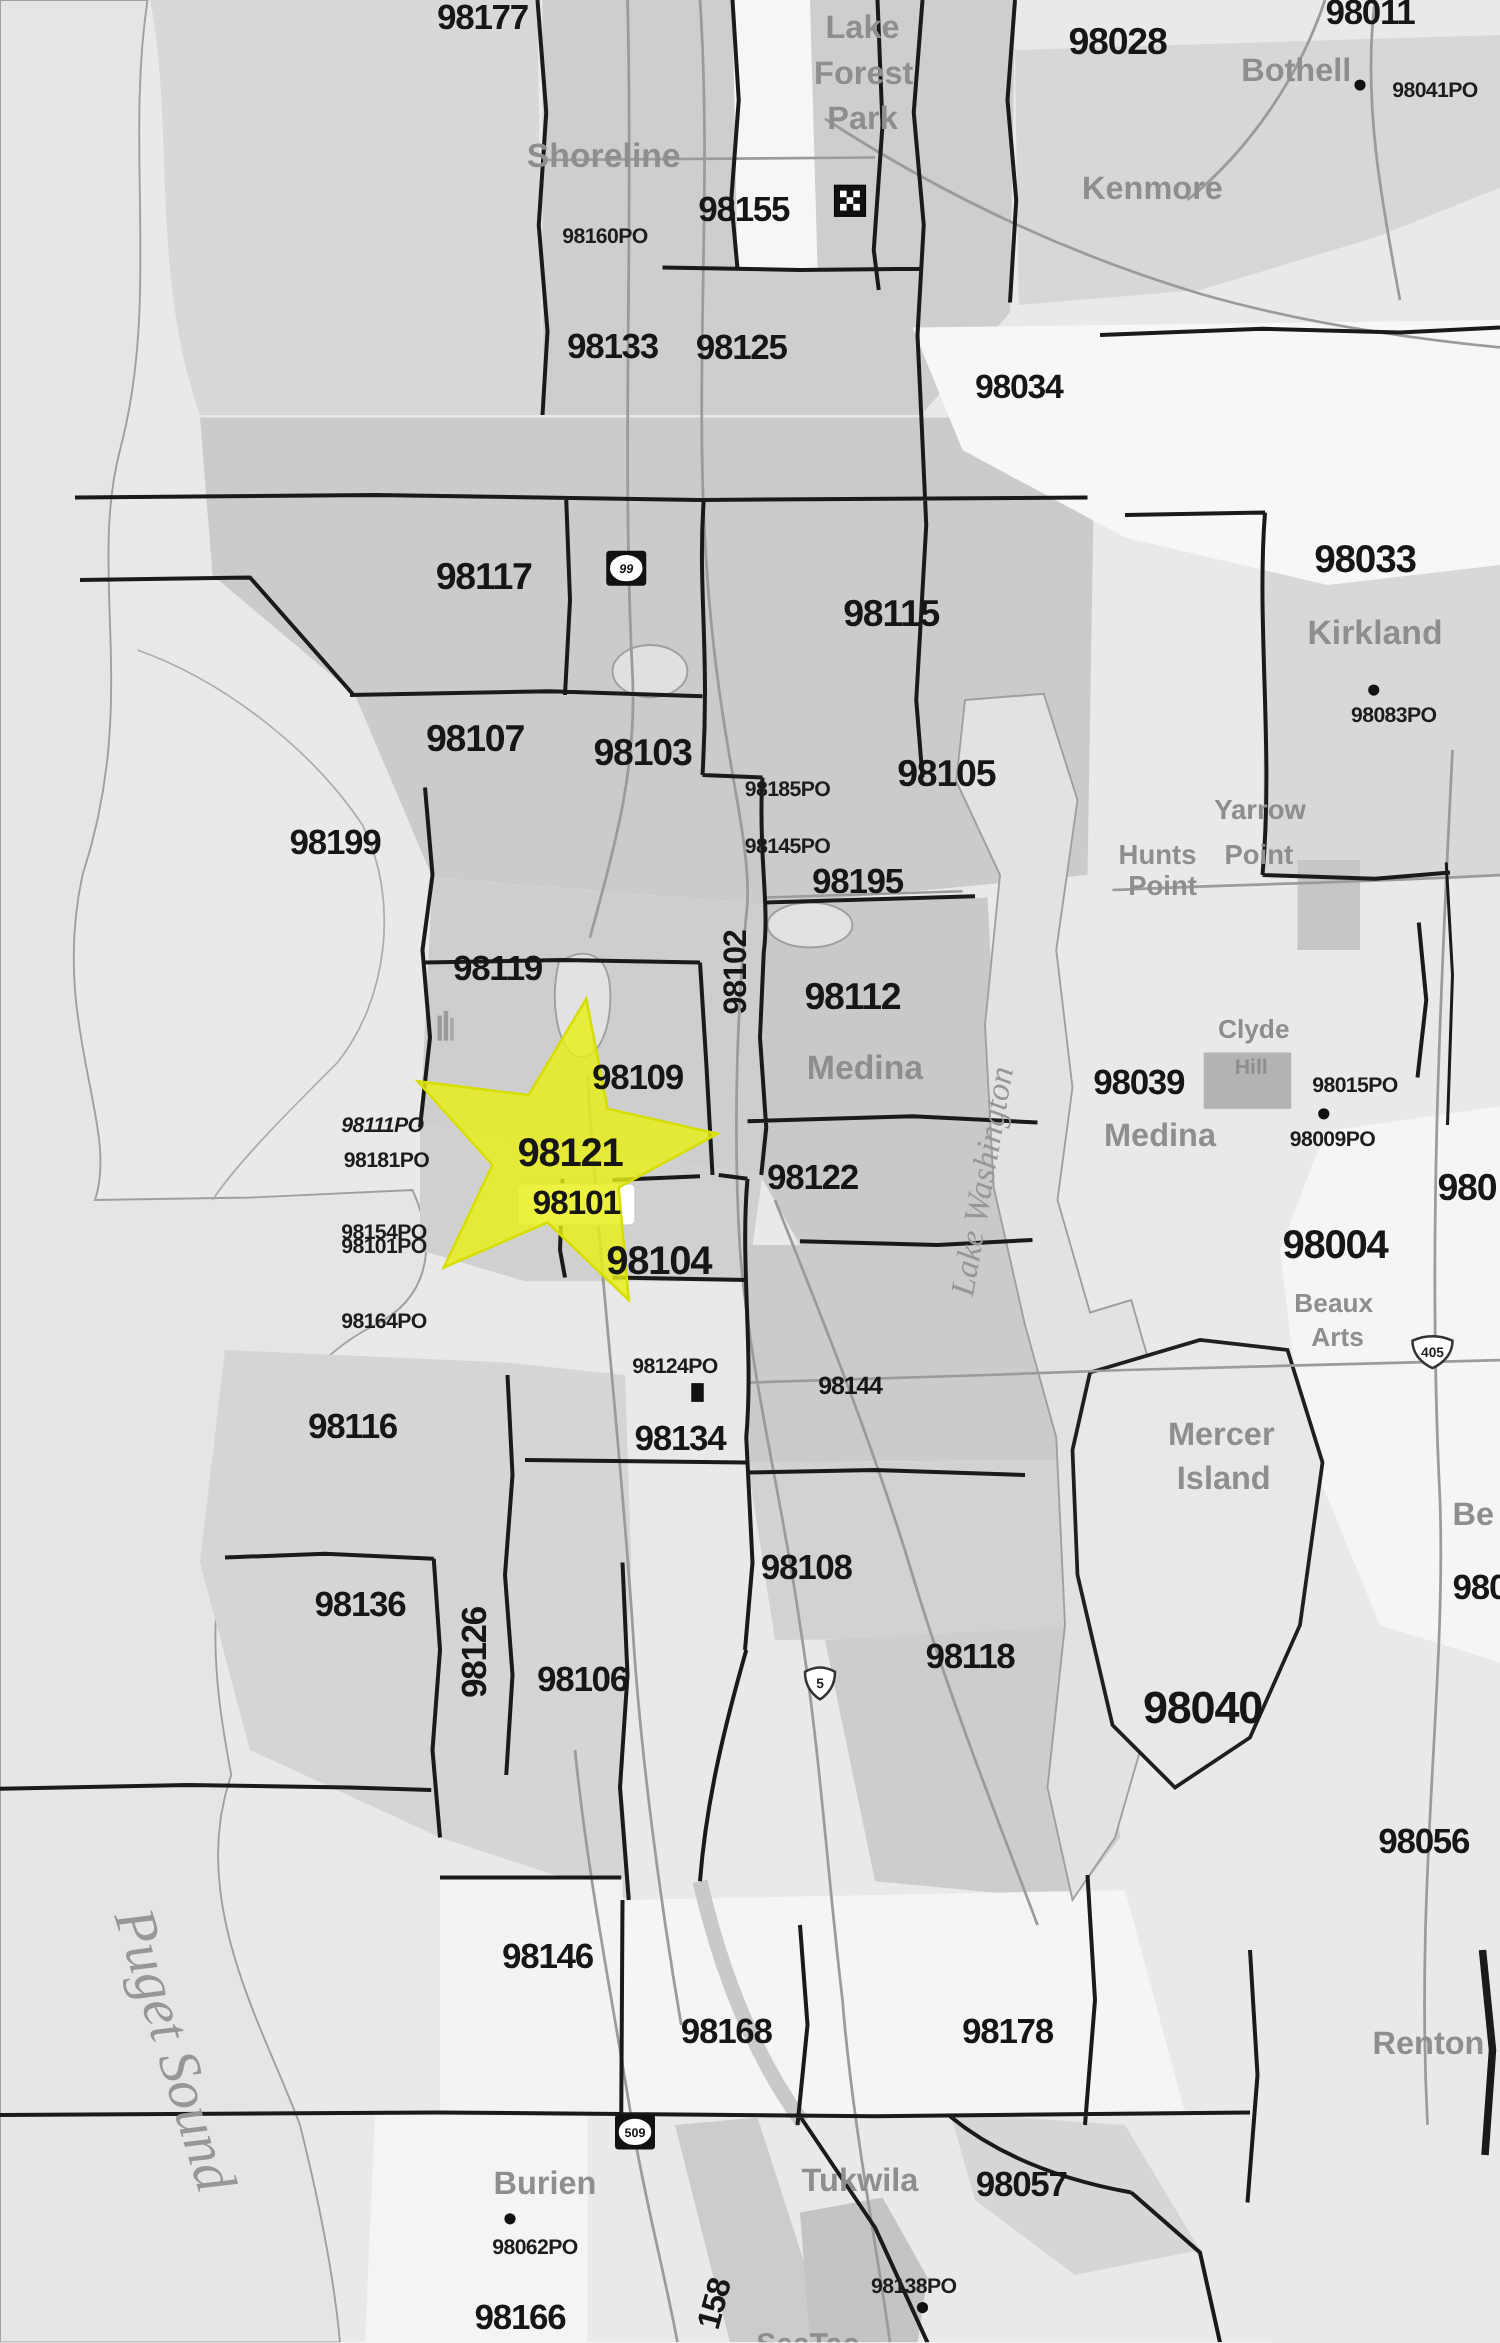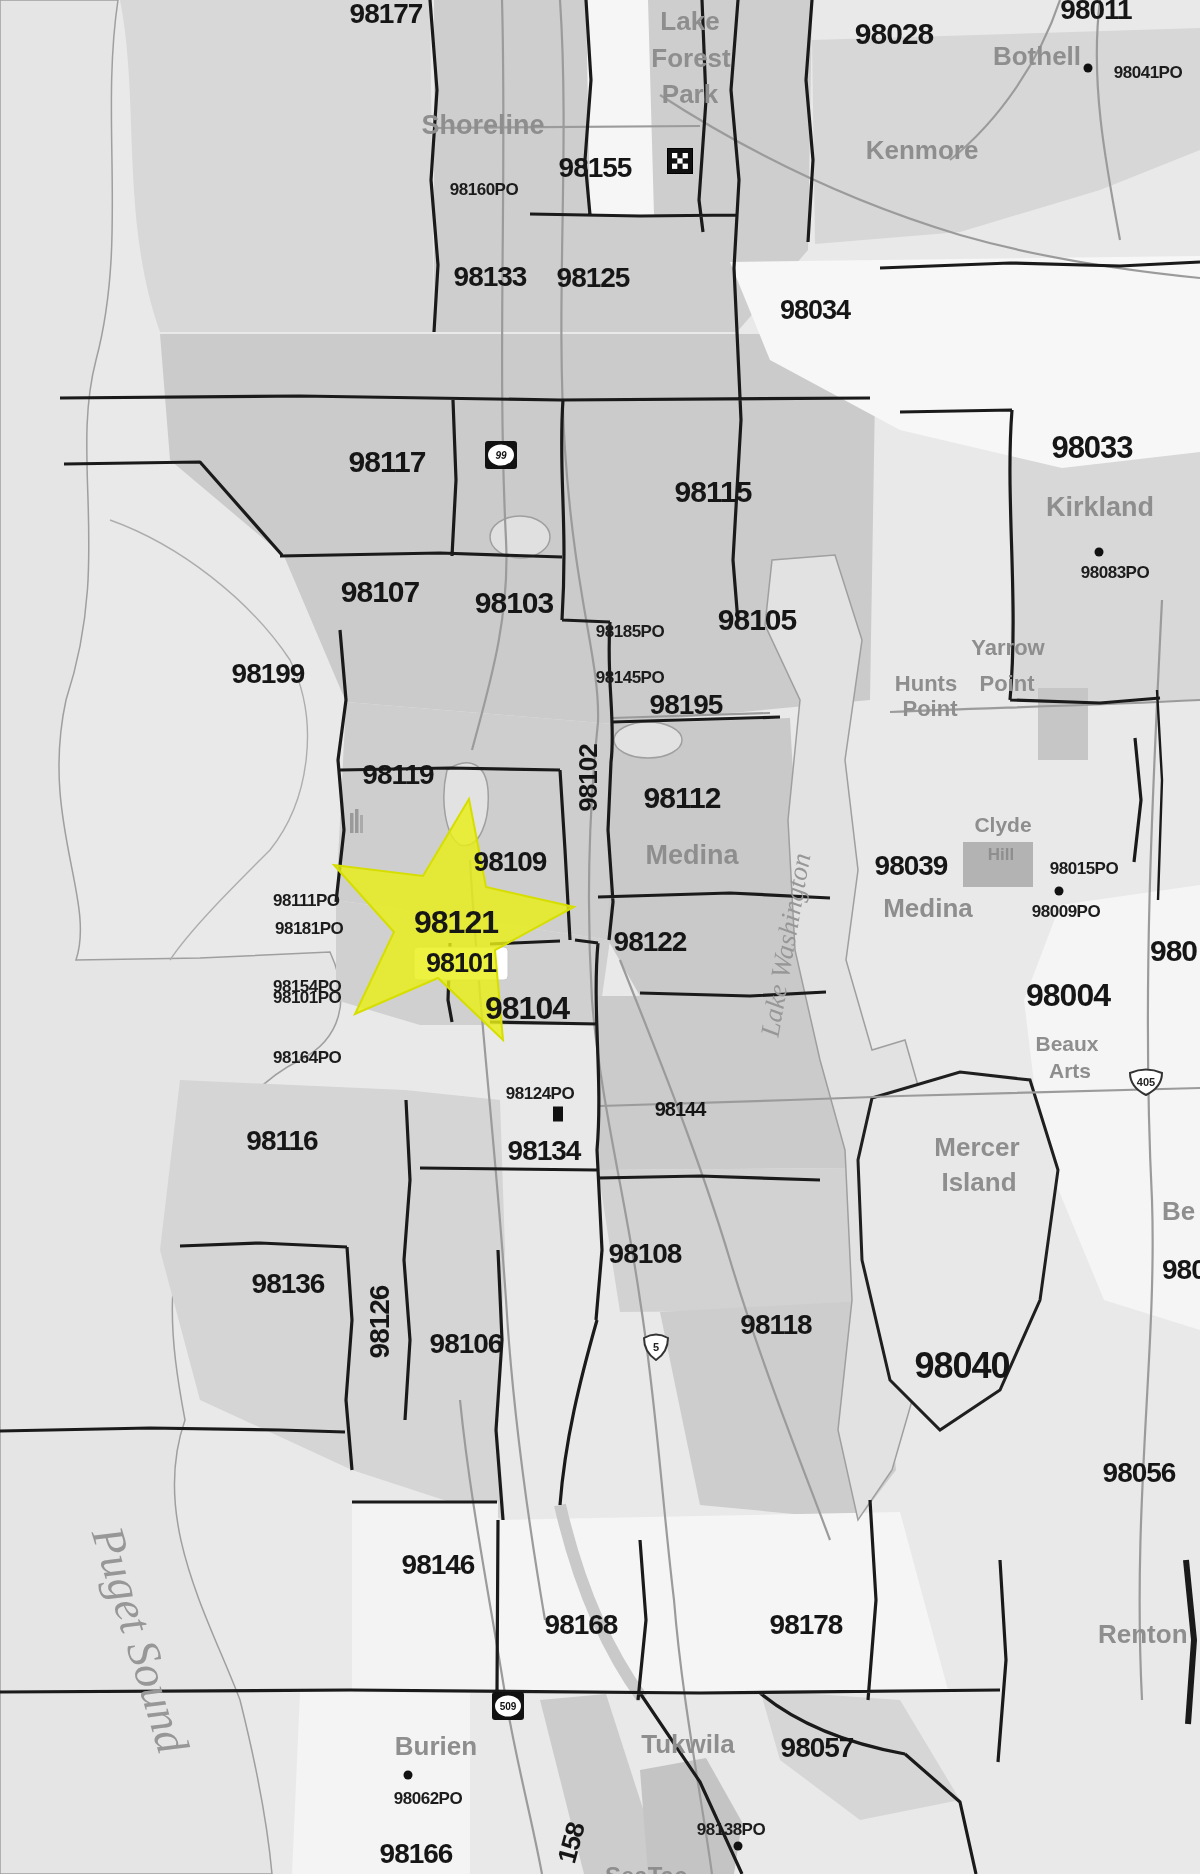--- a/index.html
+++ b/index.html
@@ -171,21 +171,21 @@
     <span class="lbl zip" style="left: 571px; top: 1843px; font-size: 26px; transform: translate(-50%, -50%) rotate(-75deg);">158</span>
     <span class="lbl zip left" style="left: 1150px; top: 951px; font-size: 30px; transform: translate(0px, -50%);">980</span>
     <span class="lbl zip left" style="left: 1162px; top: 1270px; font-size: 28px; transform: translate(0px, -50%);">980</span>
     <span class="lbl po" style="left: 484px; top: 189px; transform: translate(-50%, -50%);">98160PO</span>
     <span class="lbl po" style="left: 1148px; top: 72px; transform: translate(-50%, -50%);">98041PO</span>
     <span class="lbl po" style="left: 1115px; top: 572px; transform: translate(-50%, -50%);">98083PO</span>
     <span class="lbl po" style="left: 630px; top: 631px; transform: translate(-50%, -50%);">98185PO</span>
     <span class="lbl po" style="left: 630px; top: 677px; transform: translate(-50%, -50%);">98145PO</span>
     <span class="lbl po" style="left: 1084px; top: 868px; transform: translate(-50%, -50%);">98015PO</span>
     <span class="lbl po" style="left: 1066px; top: 911px; transform: translate(-50%, -50%);">98009PO</span>
-    <span class="lbl po left" style="left: 273px; top: 900px; transform: translate(0px, -50%);">98111PO</span>
+    <span class="lbl po left" style="left: 273px; top: 900px; transform: translate(0px, -50%); font-style: italic;">98111PO</span>
     <span class="lbl po left" style="left: 275px; top: 928px; transform: translate(0px, -50%);">98181PO</span>
     <span class="lbl po left" style="left: 273px; top: 957px; transform: translate(0px, -50%); margin-top: 40px;">98101PO</span>
     <span class="lbl po left" style="left: 273px; top: 986px; transform: translate(0px, -50%);">98154PO</span>
     <span class="lbl po left" style="left: 273px; top: 1013px; transform: translate(0px, -50%); margin-top: 44px;">98164PO</span>
     <span class="lbl po" style="left: 540px; top: 1093px; transform: translate(-50%, -50%);">98124PO</span>
     <span class="lbl po" style="left: 428px; top: 1798px; transform: translate(-50%, -50%);">98062PO</span>
     <span class="lbl po" style="left: 731px; top: 1829px; transform: translate(-50%, -50%);">98138PO</span>
     <span class="lbl city" style="left: 690px; top: 21px; font-size: 26px; transform: translate(-50%, -50%);">Lake</span>
     <span class="lbl city" style="left: 691px; top: 58px; font-size: 26px; transform: translate(-50%, -50%);">Forest</span>
     <span class="lbl city" style="left: 690px; top: 94px; font-size: 26px; transform: translate(-50%, -50%);">Park</span>

